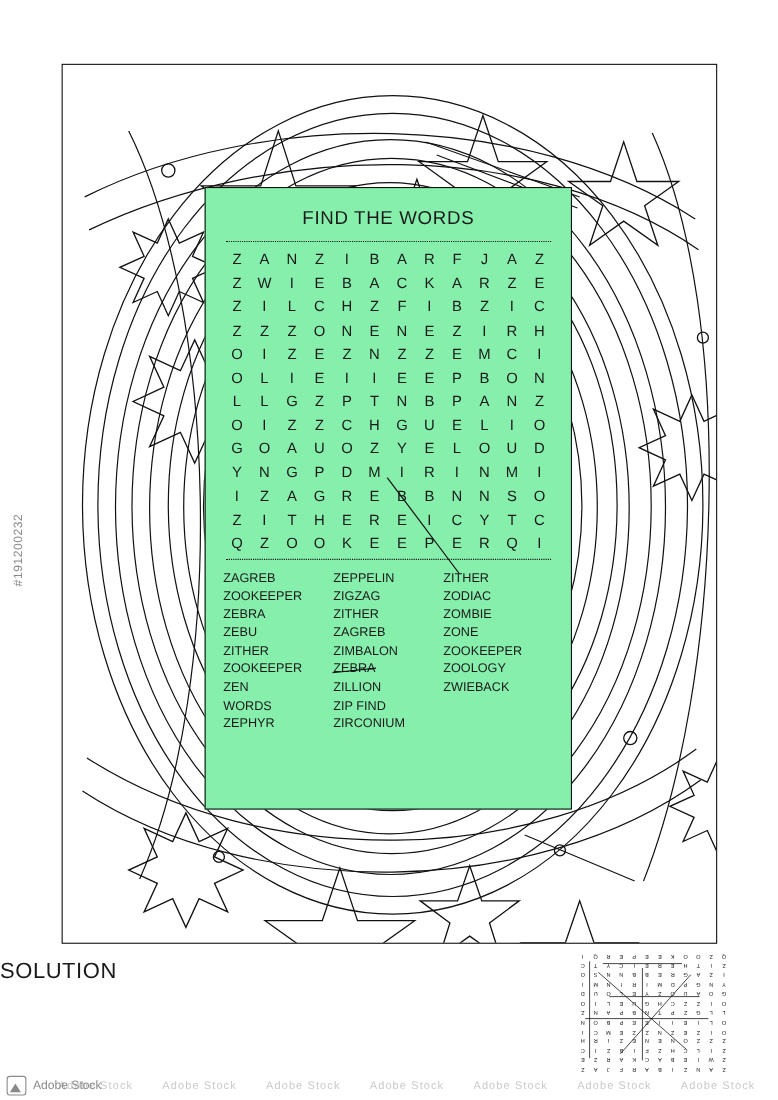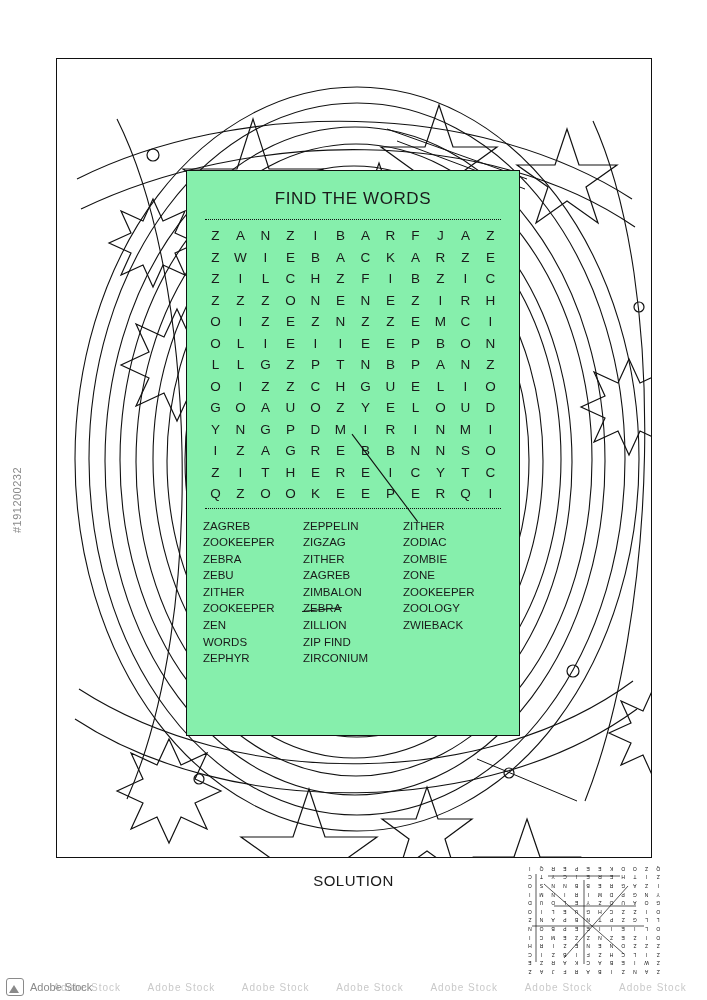--- a/index.html
+++ b/index.html
@@ -73,22 +73,22 @@
   .struck:after{
     content:"";position:absolute;left:-1px;right:-1px;top:52%;
     border-top:1px solid #111;transform:rotate(-6deg);
   }
   
   .stroke{
     position:absolute;pointer-events:none;left:0;top:0;width:100%;height:100%;
   }
   
   .solution-label{
-    position:absolute;left:0;top:872px;width:707px;text-align:center;
-    font-size:15px;letter-spacing:.5px;
+    position:absolute;left:0;top:872px;width:707px;
+    font-size:20px;letter-spacing:.5px;
   }
   .solution-mini{
     position:absolute;left:524px;top:866px;width:140px;height:110px;
   }
   .mini-grid{
     position:absolute;inset:0;
     display:grid;grid-template-columns:repeat(12,1fr);
     font-size:5px;line-height:8.6px;text-align:center;color:#111;
     transform:rotate(180deg);
   }

